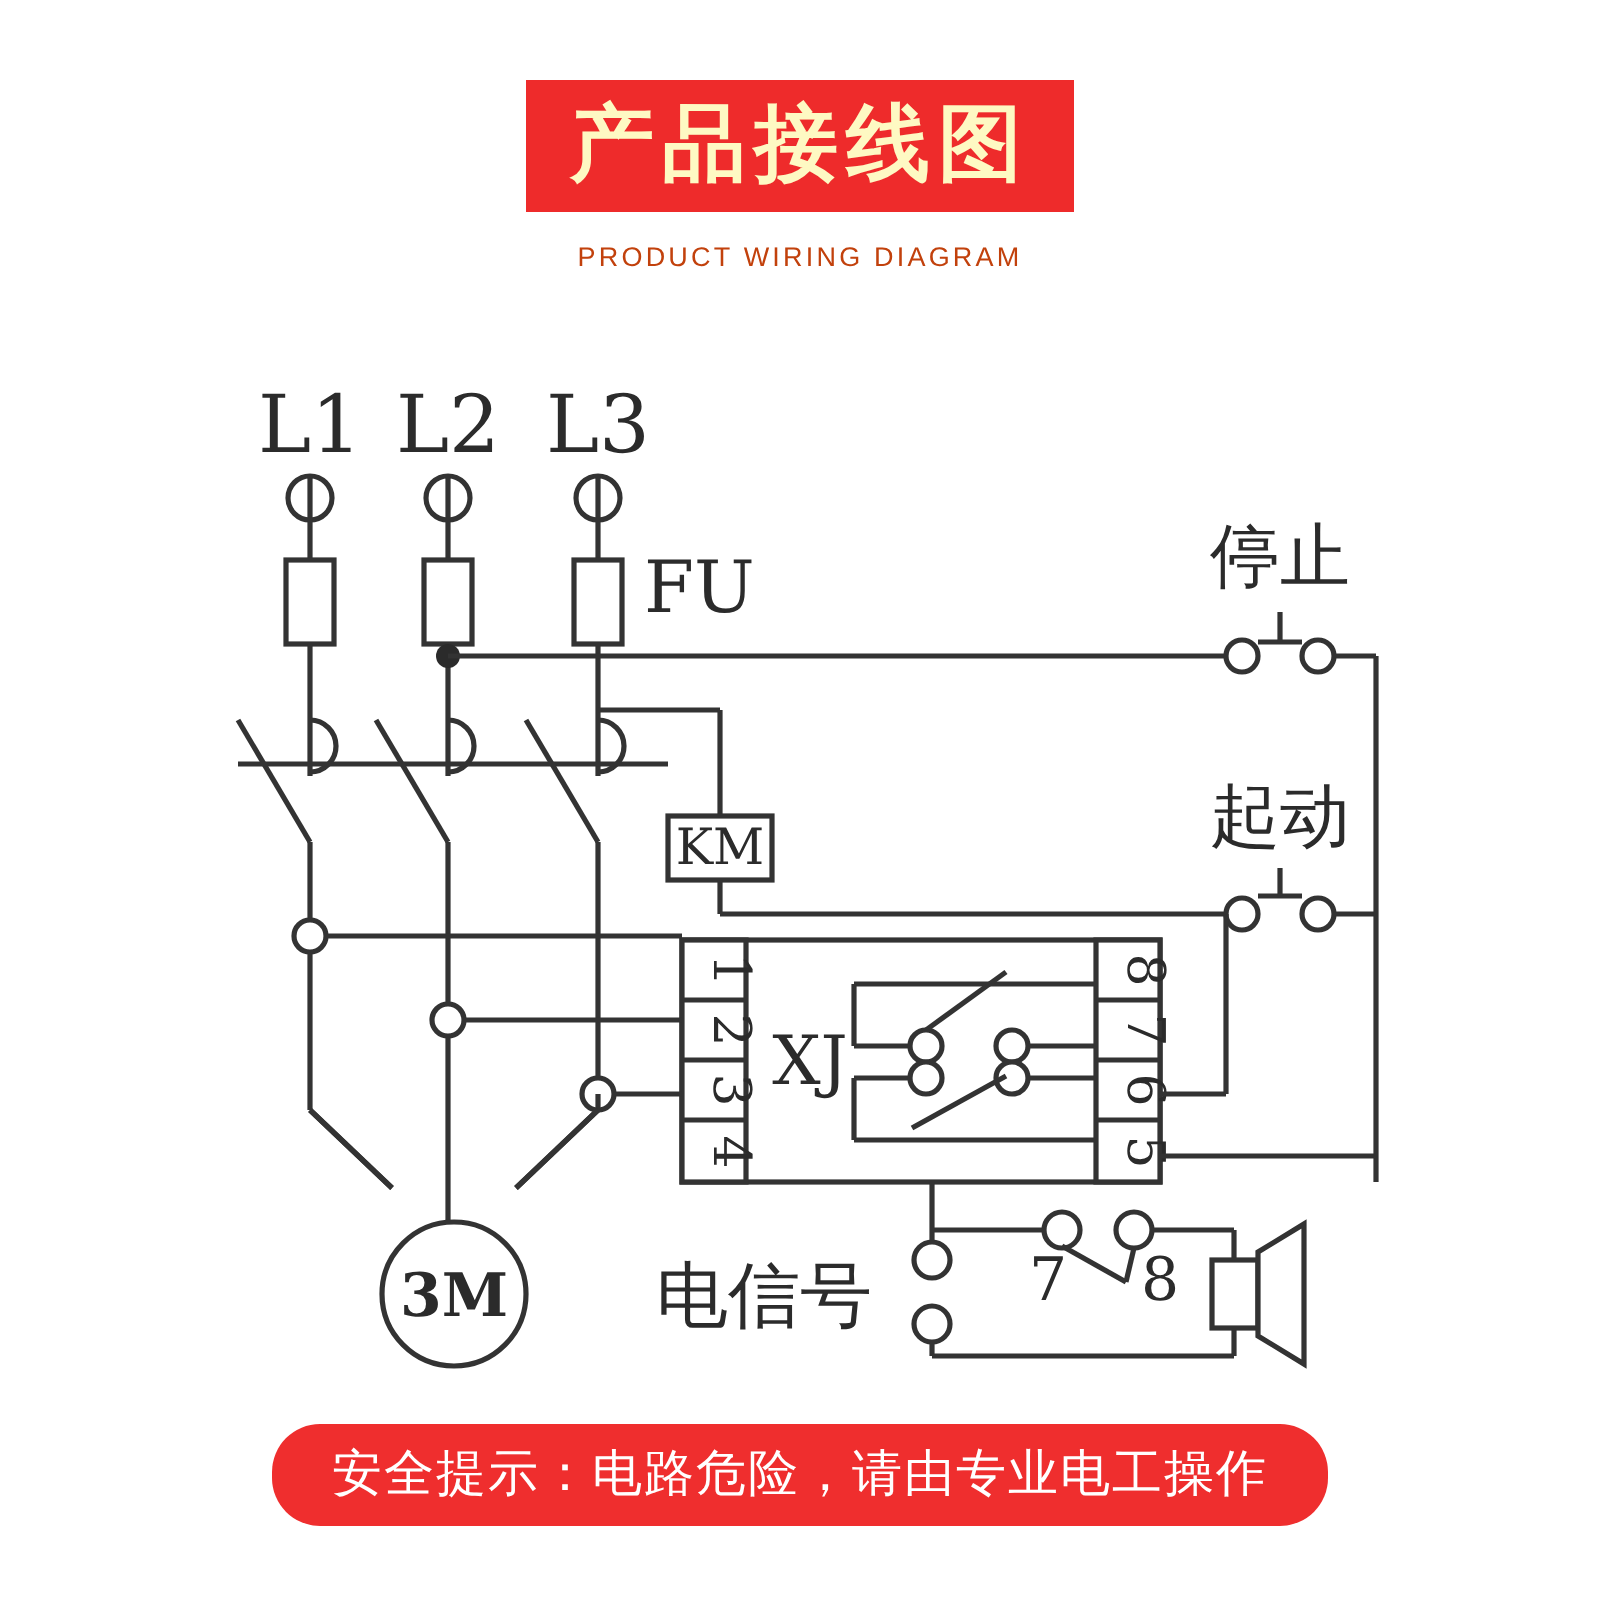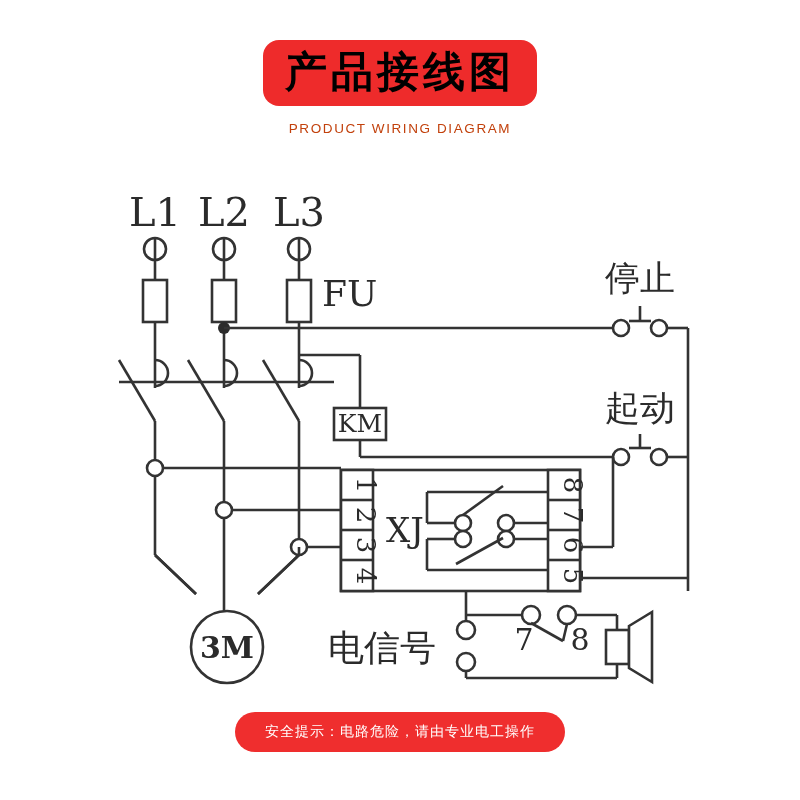--- a/index.html
+++ b/index.html
@@ -24,28 +24,27 @@
   
   .header-wrap {
     position: absolute;
     top: 0; left: 0; right: 0;
     text-align: center;
     padding-top: 40px;
   }
   .title-badge {
     display: inline-block;
     background: #ee2b2b;
-    color: #000000;
+    color: #fef9c3;
     font-family: "DejaVu Sans", sans-serif;
     font-weight: bold;
     font-size: 42px;
     letter-spacing: 4px;
     line-height: 1;
     padding: 11px 22px 13px 22px;
-    border-radius: 16px;
   }
   .title-sub {
     margin-top: 15px;
     color: #c2410c;
     font-size: 13.5px;
     letter-spacing: 1.6px;
     font-family: "Liberation Sans", sans-serif;
   }
 
   
@@ -72,21 +71,21 @@
     position: absolute;
     left: 0; right: 0;
     top: 712px;
     text-align: center;
   }
   .safety-pill {
     display: inline-block;
     background: #ef2e2e;
     color: #ffffff;
     font-family: "DejaVu Sans", sans-serif;
-    font-size: 14px;
+    font-size: 25px;
     letter-spacing: 1px;
     line-height: 1;
     padding: 12px 30px 14px 30px;
     border-radius: 24px;
   }
 </style>
 </head>
 <body>
 
 <div id="root">

